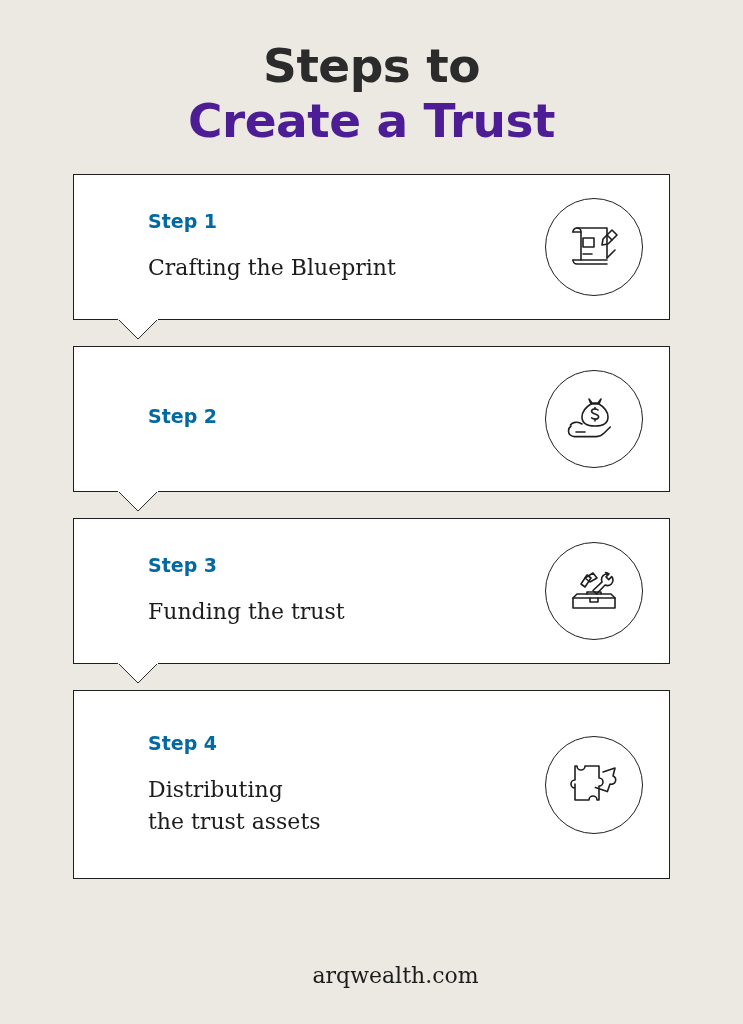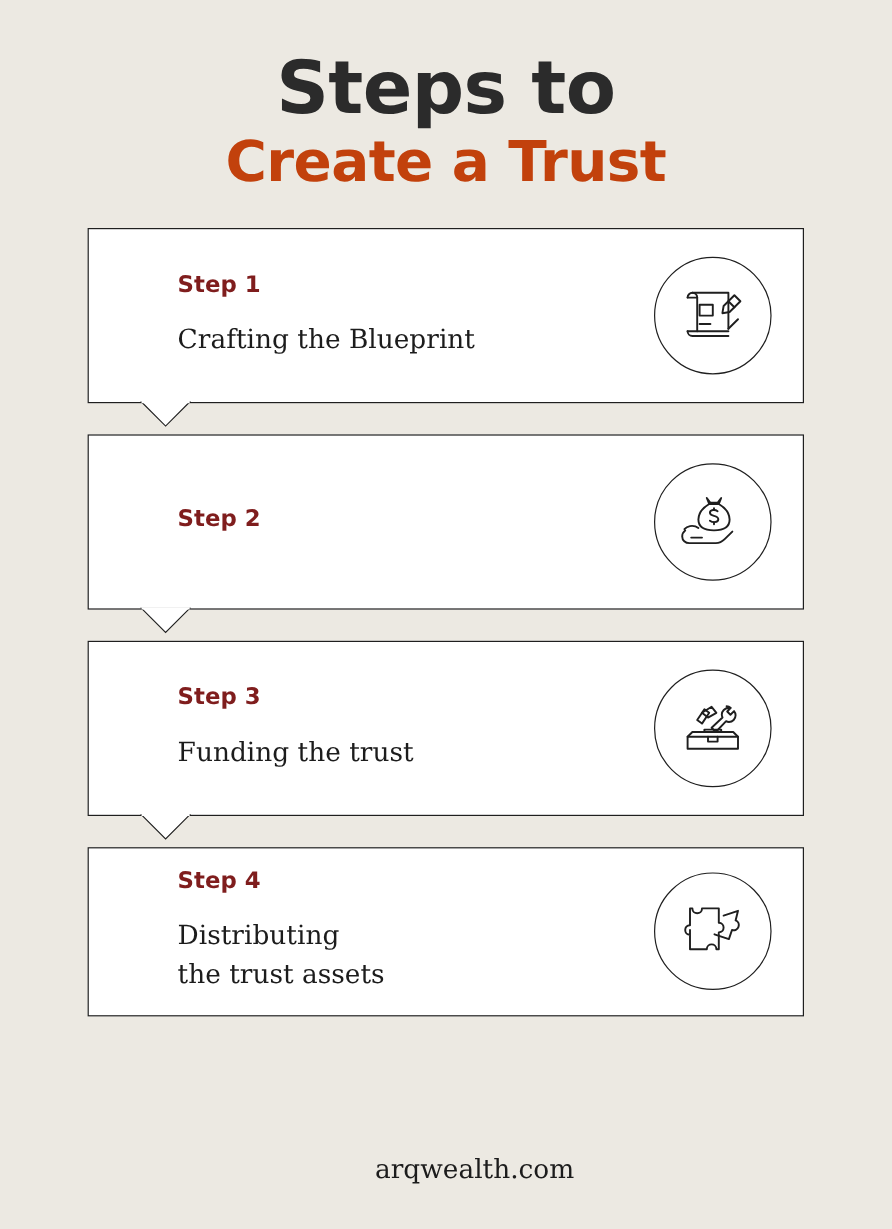--- a/index.html
+++ b/index.html
@@ -20,59 +20,59 @@
     background: #ece9e2;
     box-sizing: border-box;
   }
   .title-block {
     padding-top: 40px;
     text-align: center;
   }
   .title-line1 {
     font-family: "DejaVu Sans", sans-serif;
     font-weight: bold;
-    font-size: 61px;
+    font-size: 47px;
     letter-spacing: -0.5px;
     color: #2b2b2b;
     line-height: 1.1;
   }
   .title-line2 {
     font-family: "DejaVu Sans", sans-serif;
     font-weight: bold;
     font-size: 47px;
     letter-spacing: -0.5px;
-    color: #c2410c;
+    color: #4c1d95;
     line-height: 1.25;
   }
   .steps {
     margin-top: 24px;
     padding: 0 73px;
   }
   .step-wrap {
     position: relative;
     margin-bottom: 26px;
   }
   .step-card {
     position: relative;
     background: #ffffff;
     border: 1px solid #1f1f1f;
     height: 146px;
     display: flex;
     align-items: center;
     box-sizing: border-box;
   }
   .step-card.tall {
-    height: 141px;
+    height: 189px;
   }
   .step-text {
     padding-left: 74px;
     flex: 1;
   }
   .step-label {
-    color: #7f1d1d;
+    color: #0369a1;
     font-family: "DejaVu Sans", sans-serif;
     font-weight: bold;
     font-size: 19px;
     margin-bottom: 6px;
   }
   .step-desc {
     color: #1c1c1c;
     font-family: "DejaVu Serif", serif;
     font-size: 22px;
     line-height: 1.45;

